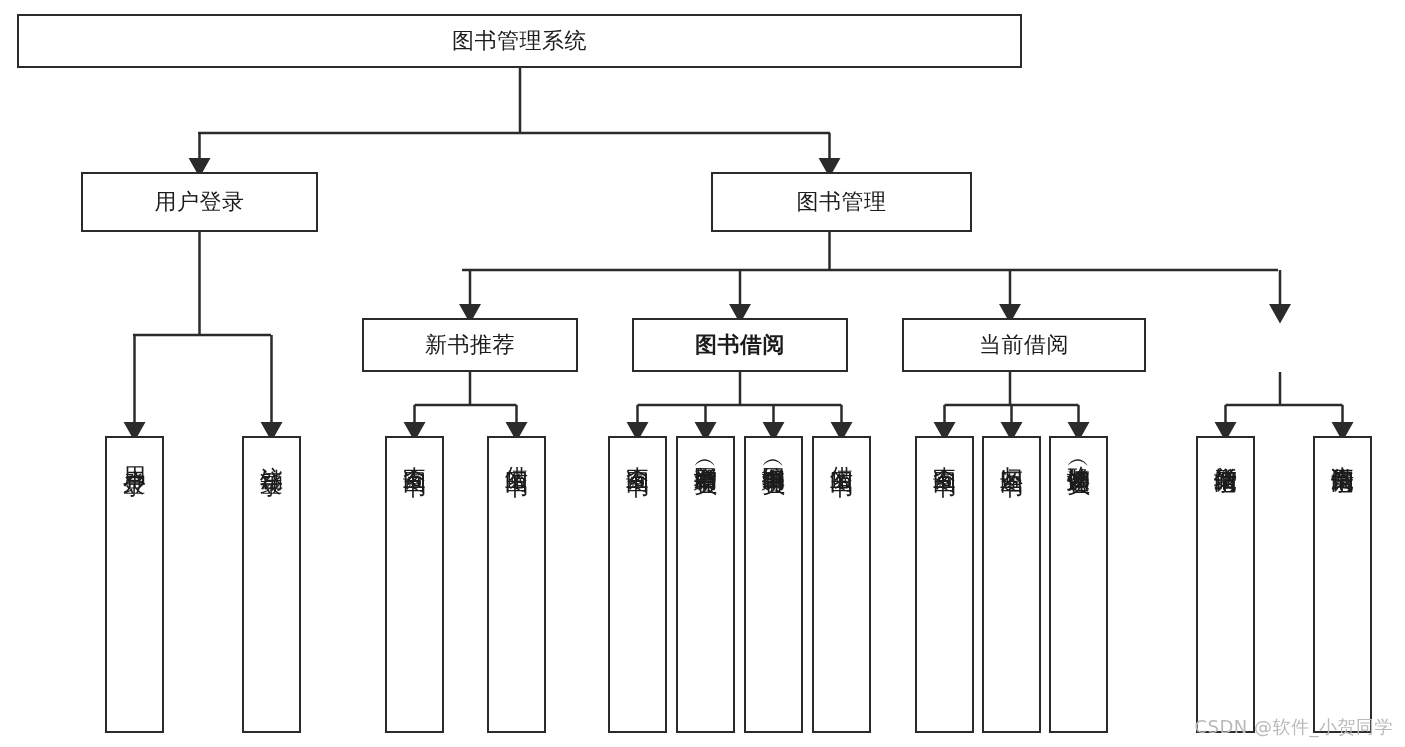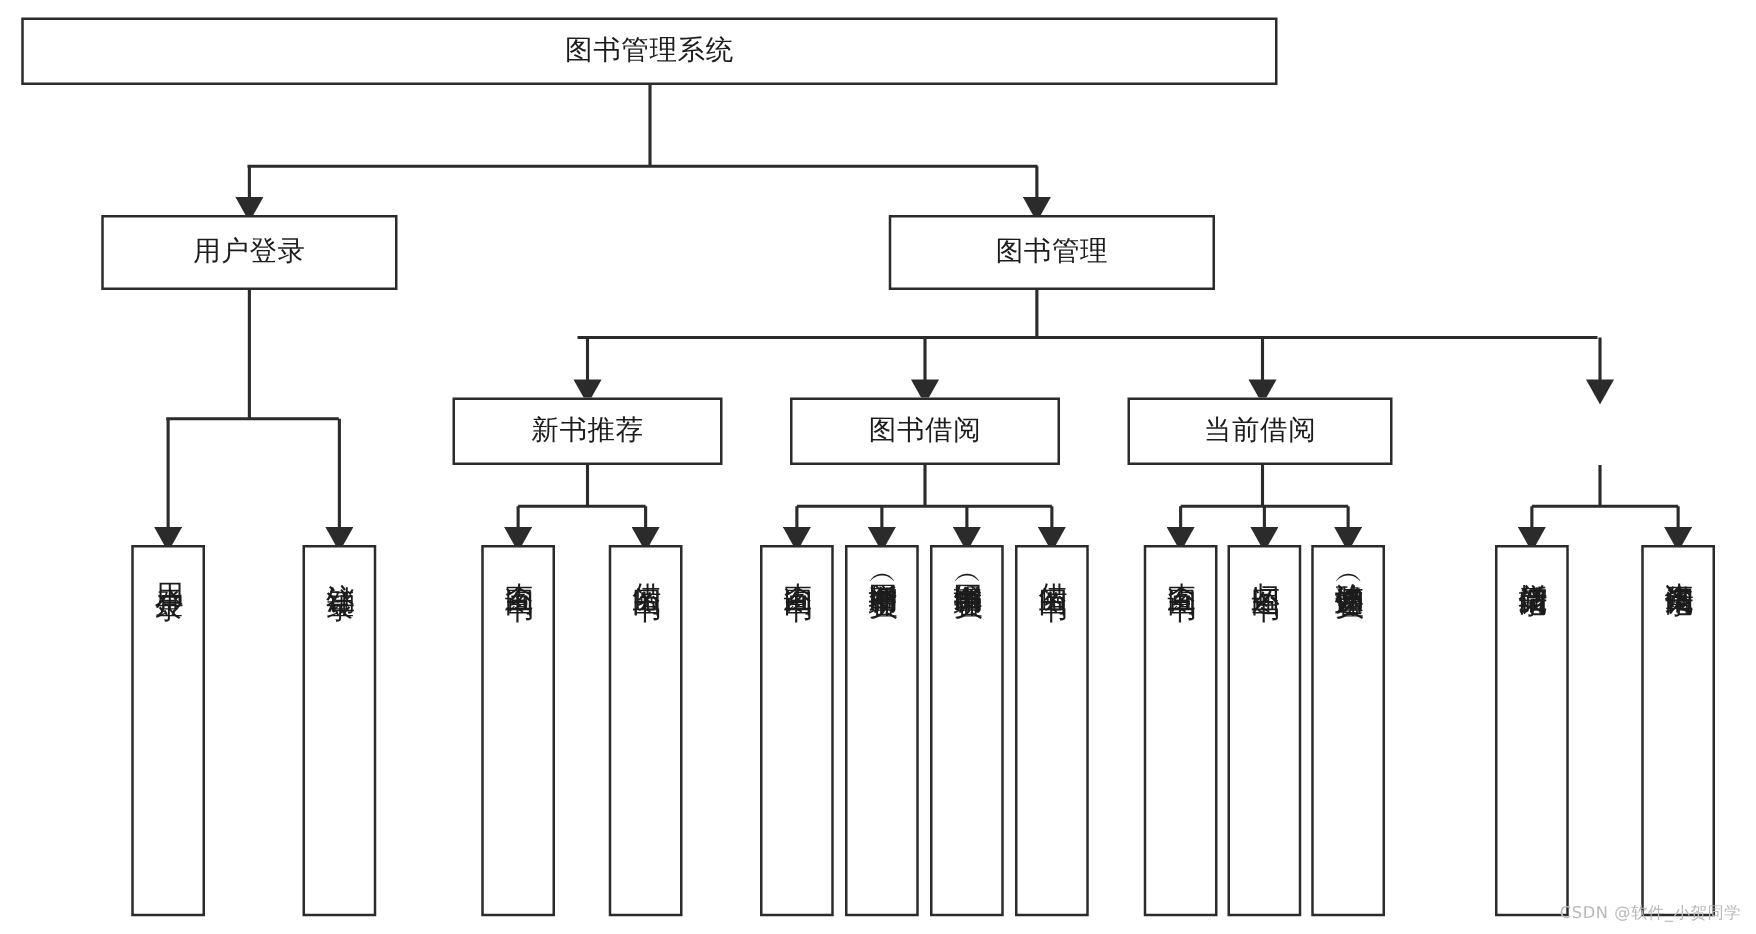--- a/index.html
+++ b/index.html
@@ -58,21 +58,21 @@
     line-height: 1;
   }
   .node.vert.tall .label {
     font-size: 23px;
     letter-spacing: 1px;
   }
   .watermark {
     position: absolute;
     right: 12px;
     bottom: 8px;
-    font-size: 13px;
+    font-size: 18px;
     color: #b9b9b9;
     letter-spacing: 0.5px;
     white-space: nowrap;
     font-family: "DejaVu Sans", "Liberation Sans", sans-serif;
   }
 </style>
 </head>
 <body>
 
 <div id="canvas">
@@ -127,24 +127,24 @@
   <div class="node horiz" id="node-l2-0" style="left: 81px; top: 172px; width: 237px; height: 60px;">
     <span class="label">用户登录</span>
   </div>
   <div class="node horiz" id="node-l2-1" style="left: 711px; top: 172px; width: 261px; height: 60px;">
     <span class="label">图书管理</span>
   </div>
 
   <div class="node horiz" id="node-l3-0" style="left: 362px; top: 318px; width: 216px; height: 54px;">
     <span class="label">新书推荐</span>
   </div>
-  <div class="node horiz" id="node-l3-1" style="left: 632px; top: 318px; width: 216px; height: 54px;">
+  <div class="node horiz" id="node-l3-1" style="left: 632px; top: 318px; width: 216px; height: 54px; font-weight: bold;">
     <span class="label">图书借阅</span>
   </div>
-  <div class="node horiz" id="node-l3-2" style="left: 902px; top: 318px; width: 212px; height: 54px;">
+  <div class="node horiz" id="node-l3-2" style="left: 902px; top: 318px; width: 244px; height: 54px;">
     <span class="label">当前借阅</span>
   </div>
 
   <div class="node vert" id="node-leaf-0" style="left: 105px; top: 436px; width: 59px; height: 297px;">
     <span class="label">用户登录</span>
   </div>
   <div class="node vert" id="node-leaf-1" style="left: 242px; top: 436px; width: 59px; height: 297px;">
     <span class="label">注销登录</span>
   </div>
   <div class="node vert" id="node-leaf-2" style="left: 385px; top: 436px; width: 59px; height: 297px;">

